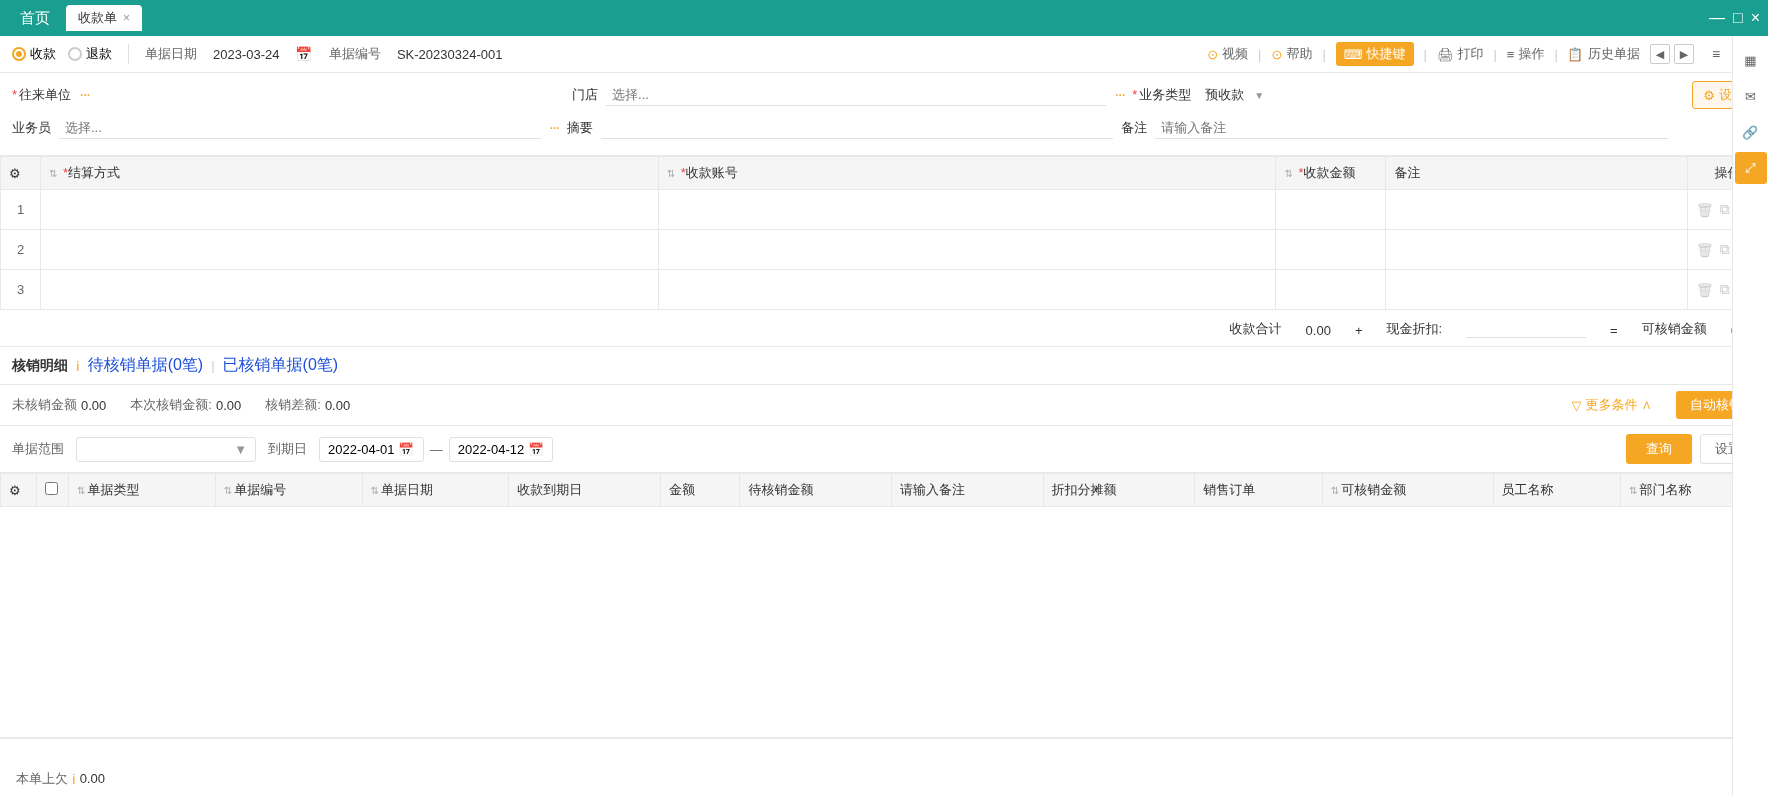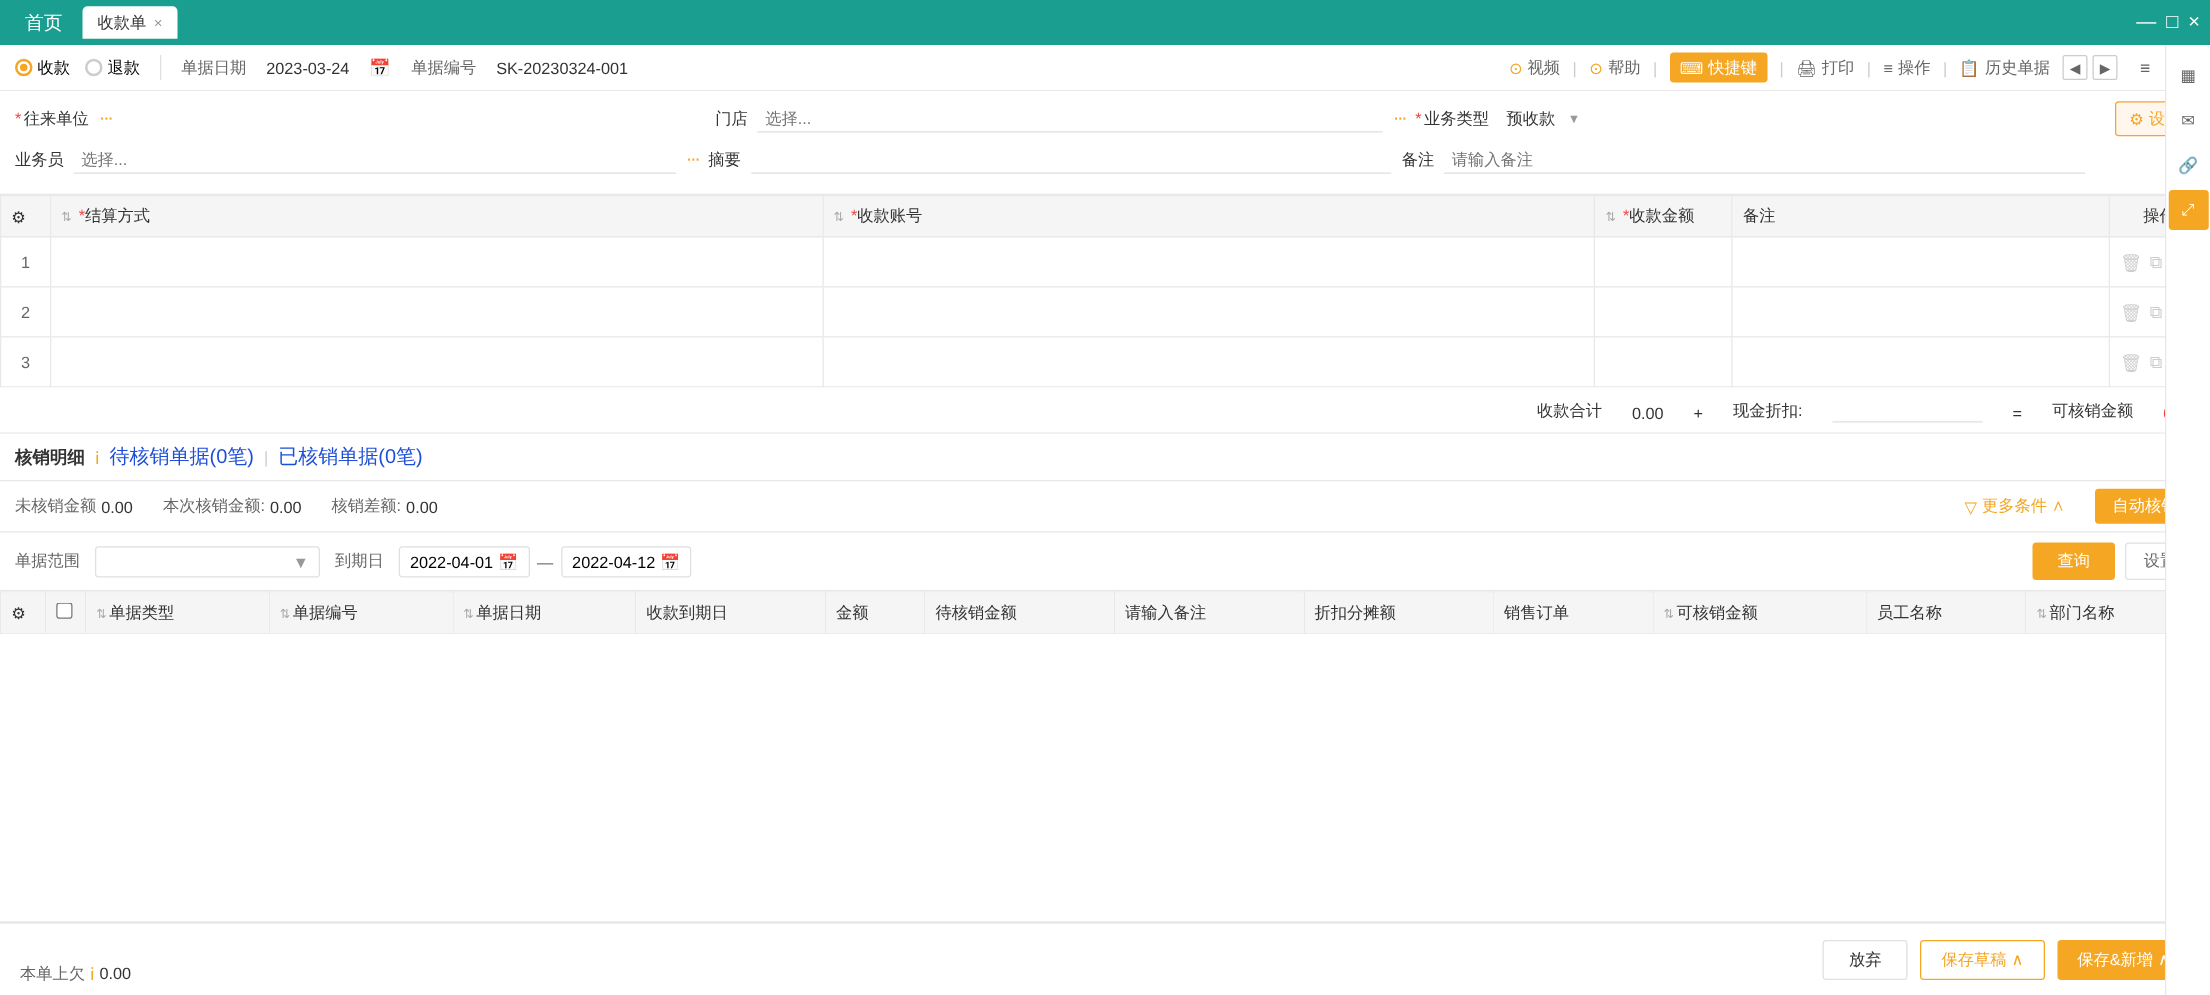--- a/index.html
+++ b/index.html
@@ -592,31 +592,20 @@
       </table>
     </div>
   </div>
 
   <div class="bottom-bar">
     <div class="bottom-info">
       <span>本单上欠</span>
       <span class="info-icon">ℹ</span>
       <span class="bottom-value">0.00</span>
     </div>
-    <div class="bottom-right">
-      <button class="discard-btn">放弃</button>
-      <button class="save-draft-btn">
-        <span>保存草稿</span>
-        <span>∧</span>
-      </button>
-      <button class="save-new-btn">
-        <span>保存&amp;新增</span>
-        <span>∧</span>
-      </button>
-    </div>
   </div>
 </div>
 
 <div class="right-sidebar">
   <div class="sidebar-icon-btn">
     <span>▦</span>
   </div>
   <div class="sidebar-icon-btn">
     <span>✉</span>
   </div>

